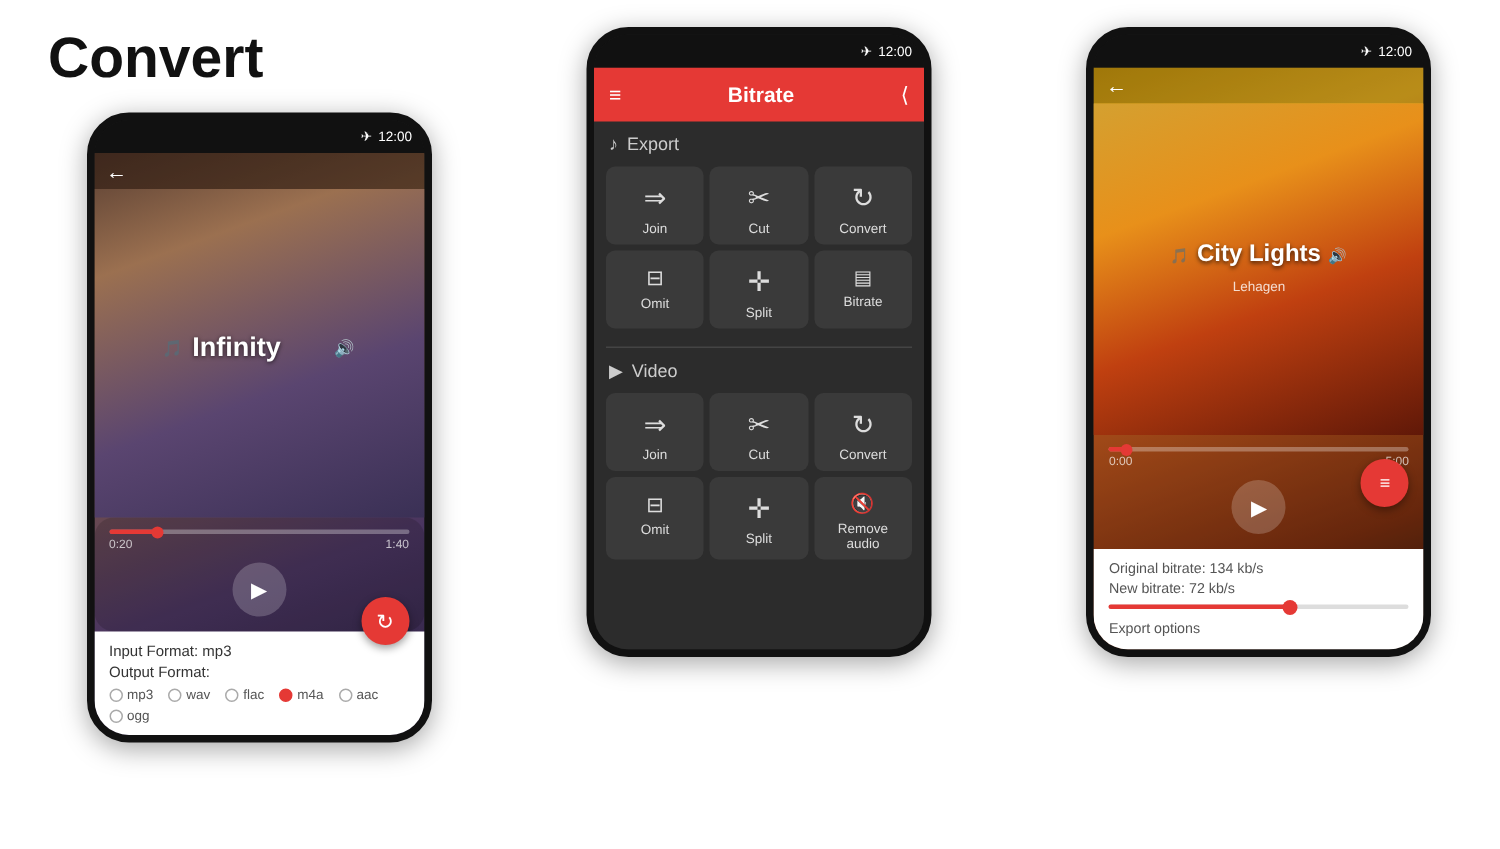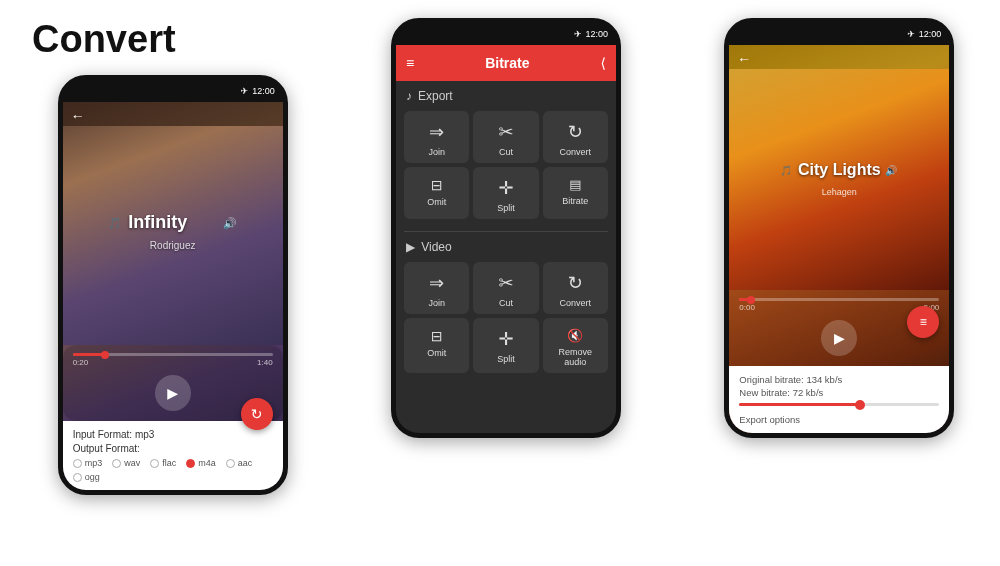--- a/index.html
+++ b/index.html
@@ -462,23 +462,20 @@
       <div class="phone1-topbar">
         <span class="phone1-back">←</span>
       </div>
       <div class="phone1-cover">
         <div style="margin-bottom:6px;">
           <div class="phone1-title-row">
             <span class="phone1-title-icon">🎵</span>
             <span class="phone1-song-title">Infinity</span>
             <span class="phone1-vol-icon">🔊</span>
           </div>
-          <div style="text-align:center;">
-            <span class="phone1-artist">Rodriguez</span>
-          </div>
         </div>
       </div>
 
       <div class="phone1-controls">
         <div class="phone1-progress-bar">
           <div class="phone1-progress-fill"></div>
           <div class="phone1-progress-thumb"></div>
         </div>
         <div class="phone1-time-row">
           <span>0:20</span>

